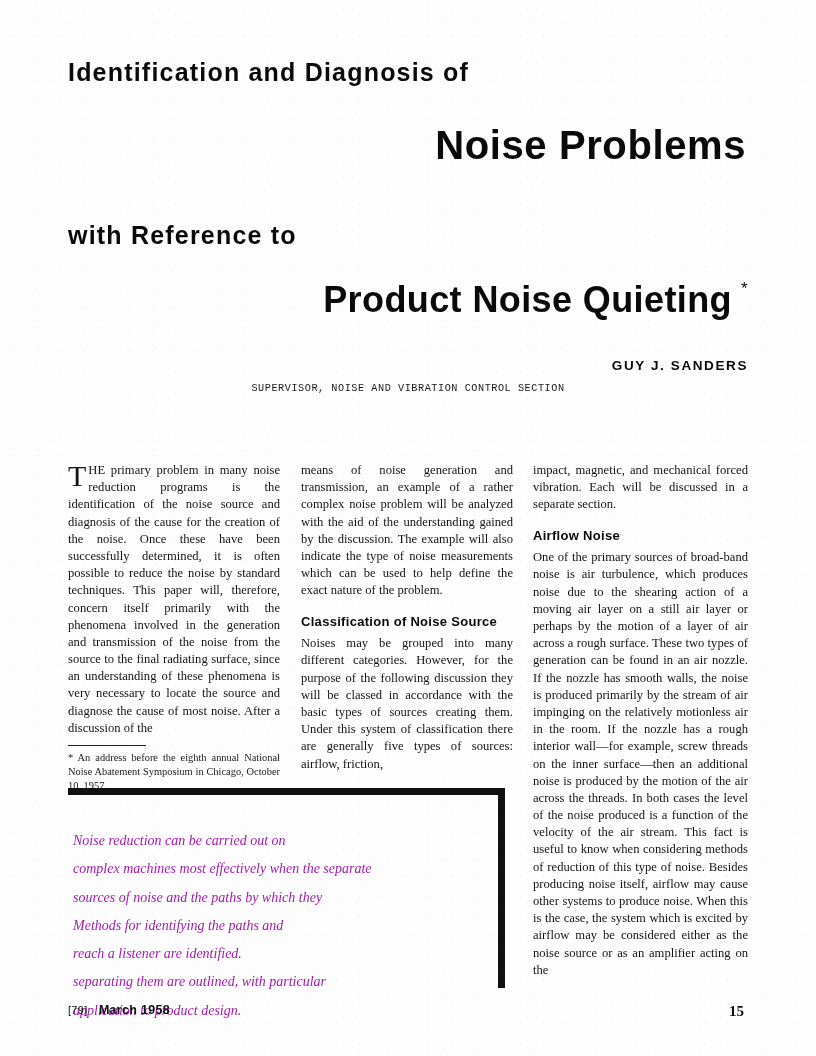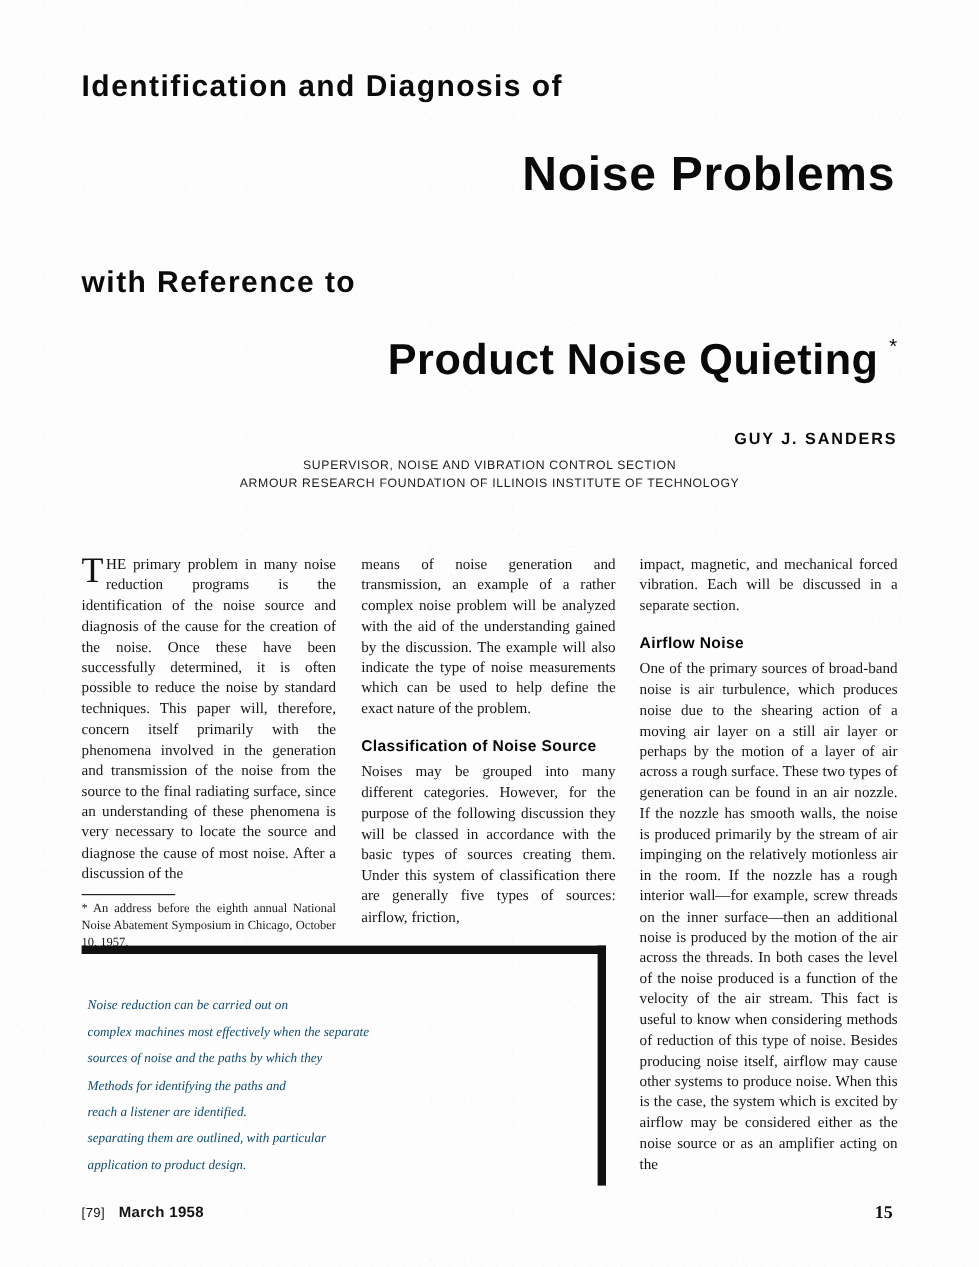--- a/index.html
+++ b/index.html
@@ -93,21 +93,21 @@
   .author {
     font-family: "Liberation Sans", sans-serif;
     font-weight: bold;
     font-size: 13.5px;
     letter-spacing: 1.6px;
     color: #0a0a0a;
     margin: 0 0 9px 0;
     text-align: right;
   }
   .affil {
-    font-family: Liberation Sans, sans-serif;
+    font-family: Liberation Mono, monospace;
     font-size: 10.2px;
     letter-spacing: 0.55px;
     color: #1a1a1a;
     line-height: 1.45;
     margin: 0;
   }
 
   
   .cols {
     position: absolute;
@@ -180,23 +180,23 @@
     width: 437px;
     height: 200px;
     border-top: 7px solid #111;
     border-right: 7px solid #111;
     box-sizing: border-box;
   }
   .quote-inner {
     padding: 32px 34px 0 5px;
     font-family: "Liberation Serif", serif;
     font-style: italic;
-    font-size: 11px;
+    font-size: 14px;
     line-height: 2.02;
-    color: #0c4a6e;
+    color: #a21caf;
   }
   .quote-inner div { white-space: nowrap; }
 
   
   .footer {
     position: absolute;
     left: 68px;
     top: 1003px;
     width: 680px;
     font-family: "Liberation Sans", sans-serif;
@@ -230,21 +230,20 @@
     <div class="t-line t-l3">with Reference to</div>
     <div class="t-line t-l4">
       <span>Product Noise Quieting</span>
       <span class="t-star">*</span>
     </div>
   </div>
 
   <div class="byline">
     <div class="author">GUY J. SANDERS</div>
     <div class="affil">SUPERVISOR, NOISE AND VIBRATION CONTROL SECTION</div>
-    <div class="affil">ARMOUR RESEARCH FOUNDATION OF ILLINOIS INSTITUTE OF TECHNOLOGY</div>
   </div>
 
   <div class="cols">
 
     <div class="col col1">
       <p class="body dropcap-para">THE primary problem in many noise reduction programs is the identification of the noise source and diagnosis of the cause for the creation of the noise. Once these have been successfully determined, it is often possible to reduce the noise by standard techniques. This paper will, therefore, concern itself primarily with the phenomena involved in the generation and transmission of the noise from the source to the final radiating surface, since an understanding of these phenomena is very necessary to locate the source and diagnose the cause of most noise. After a discussion of the</p>
       <div class="footnote-rule"></div>
       <p class="footnote">* An address before the eighth annual National Noise Abatement Symposium in Chicago, October 10, 1957.</p>
     </div>
 

